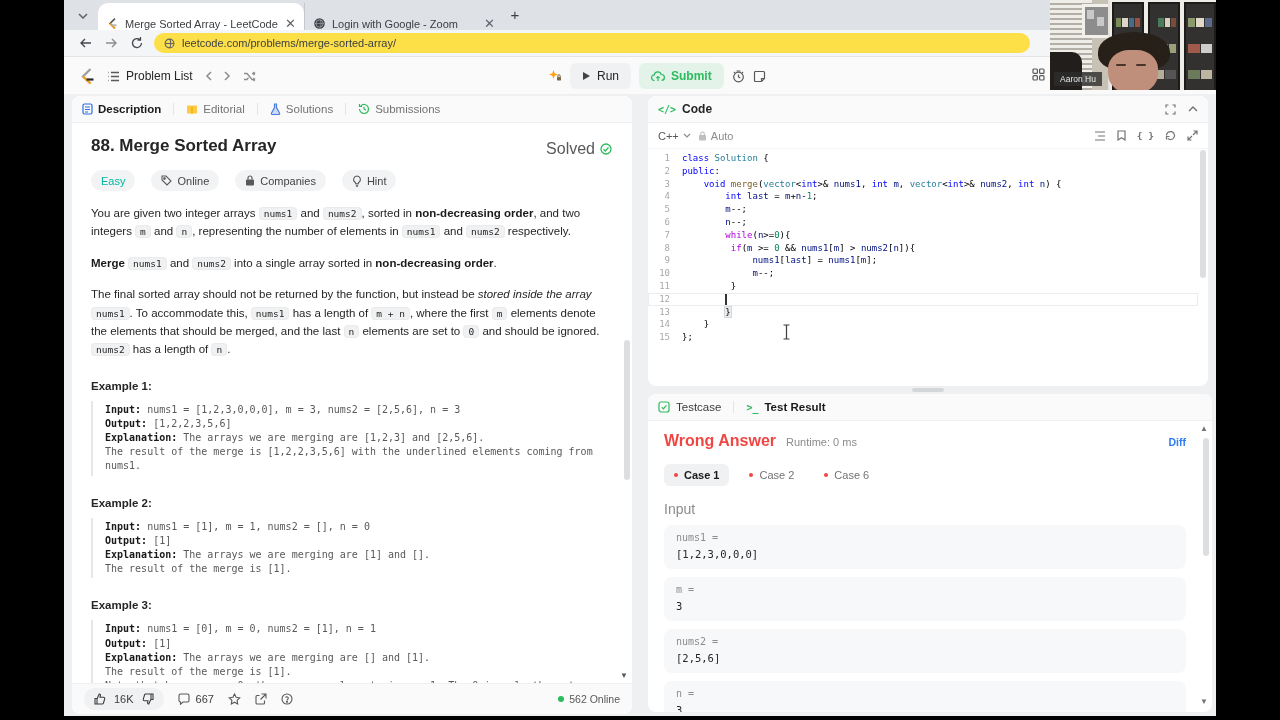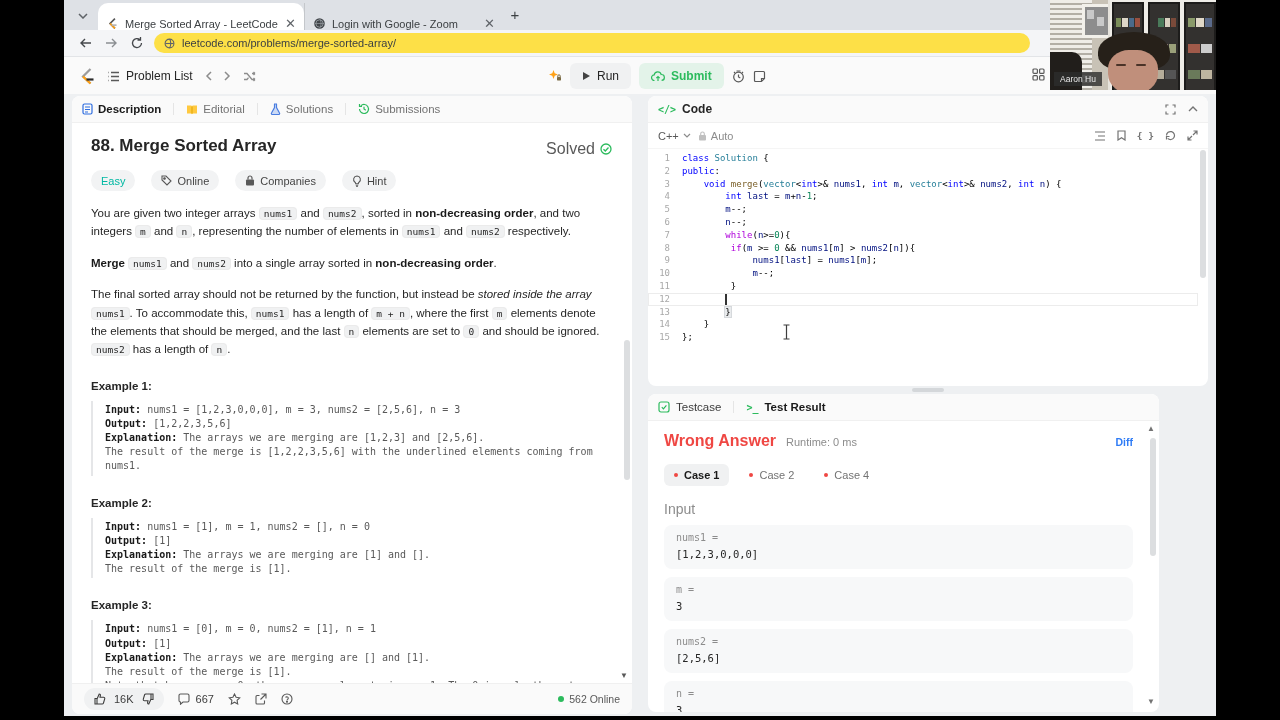--- a/index.html
+++ b/index.html
@@ -32,21 +32,21 @@
   .runbtn{display:flex;align-items:center;gap:6px;background:#f0f1f2;border-radius:6px;height:26px;padding:0 12px;font-size:12px;color:#262626;font-weight:500;}
   .subbtn{display:flex;align-items:center;gap:6px;background:#e3f3e9;border-radius:6px;height:26px;padding:0 12px;font-size:12px;color:#2cbb5d;font-weight:600;}
   .tool-ic{color:#595959;display:flex;align-items:center;}
   .grid-ic{position:absolute;left:968px;top:11px;color:#595959;}
 
   
   .main{position:absolute;top:94px;left:0;right:0;bottom:0;background:#eef0f2;}
   .card{position:absolute;background:#fff;border-radius:8px;overflow:hidden;}
   .panel-left{left:8px;top:2px;width:560px;height:618px;}
   .panel-code{left:584px;top:2px;width:560px;height:290px;}
-  .panel-test{left:584px;top:300px;width:511px;height:318px;}
+  .panel-test{left:584px;top:300px;width:564px;height:318px;}
   .split-h{position:absolute;left:848px;top:294px;width:32px;height:4px;border-radius:2px;background:#d4d7da;}
 
   .phead{height:26px;background:#fafafa;border-bottom:1px solid #f0f0f0;display:flex;align-items:center;padding:0 10px;gap:8px;font-size:12px;}
 
   
   .ltab{display:flex;align-items:center;gap:5px;font-size:11.5px;color:#737373;}
   .ltab.active{color:#1a1a1a;font-weight:700;}
   .lsep{width:1px;height:12px;background:#e5e5e5;margin:0 4px;}
   .lcontent{position:absolute;top:26px;bottom:30px;left:0;right:10px;overflow:hidden;padding:14px 10px 0 19px;}
   .ptitle-row{display:flex;align-items:flex-start;justify-content:space-between;}
@@ -558,21 +558,21 @@
             <span class="casetab active">
               <span class="cdot"></span>
               <span>Case 1</span>
             </span>
             <span class="casetab">
               <span class="cdot"></span>
               <span>Case 2</span>
             </span>
             <span class="casetab">
               <span class="cdot"></span>
-              <span>Case 4</span>
+              <span>Case 6</span>
             </span>
           </div>
         <div class="inlabel">Input</div>
         <div id="fields">
             <div class="field">
               <div class="flabel">nums1 =</div>
               <div class="fvalue">[1,2,3,0,0,0]</div>
             </div>
             <div class="field">
               <div class="flabel">m =</div>

